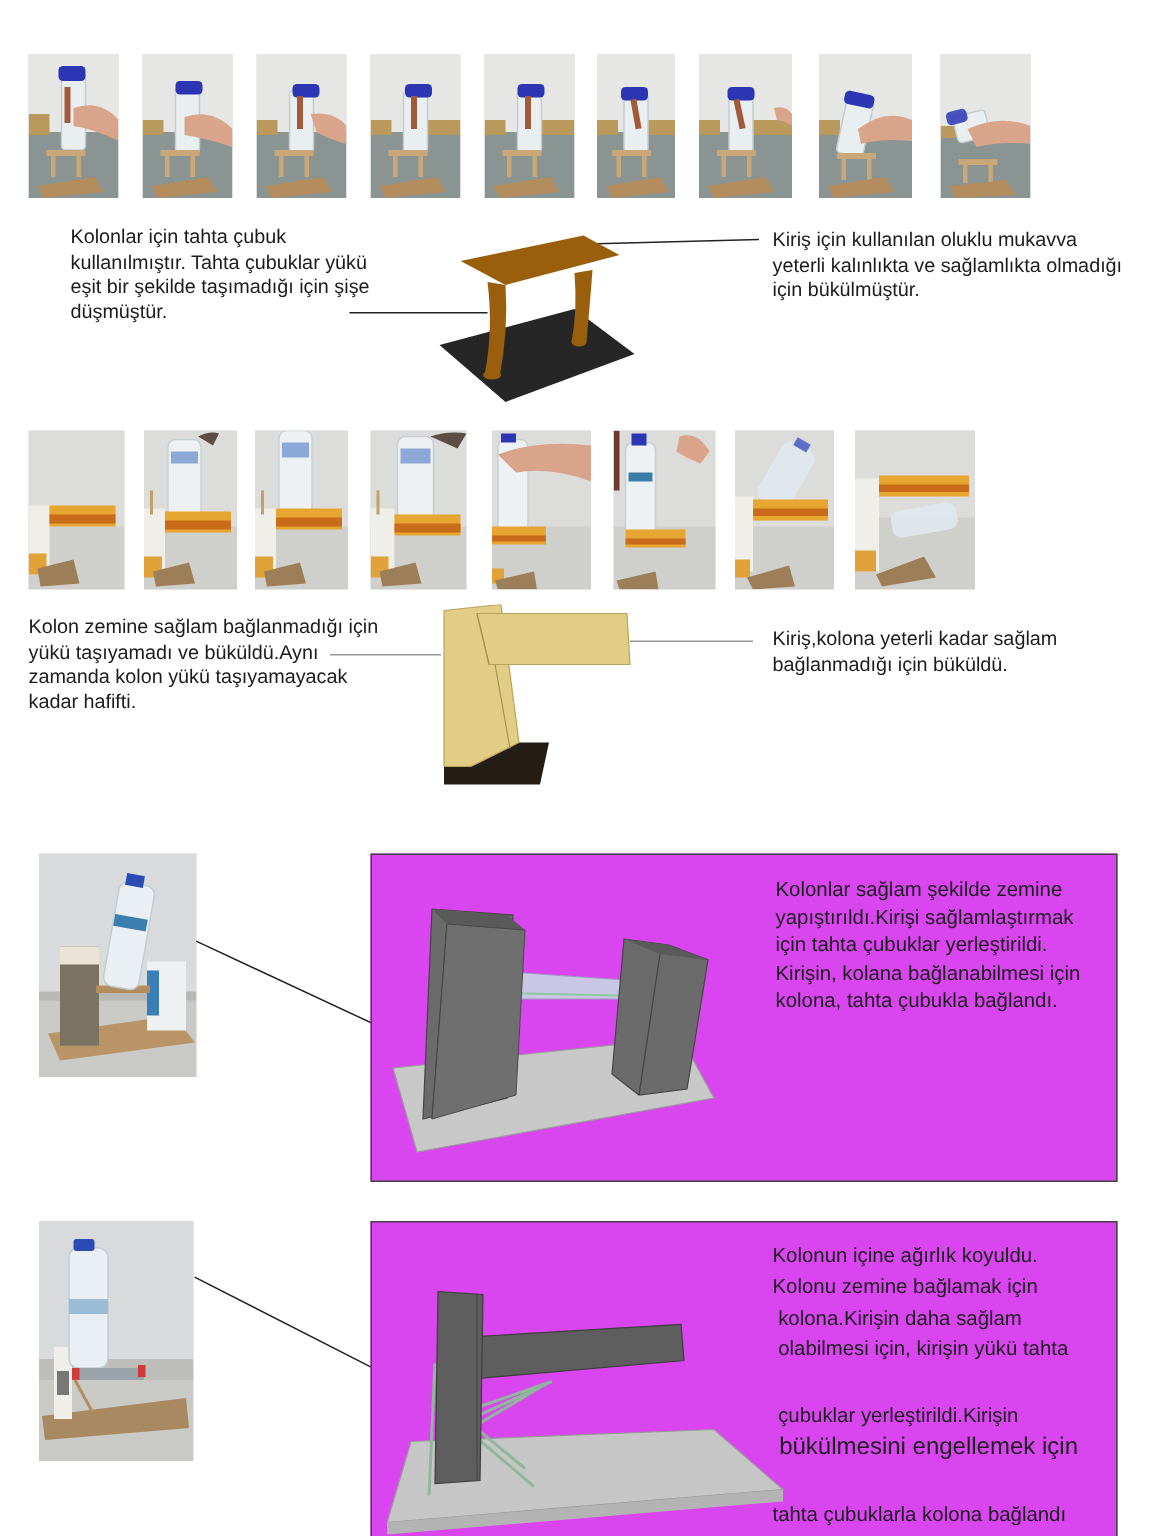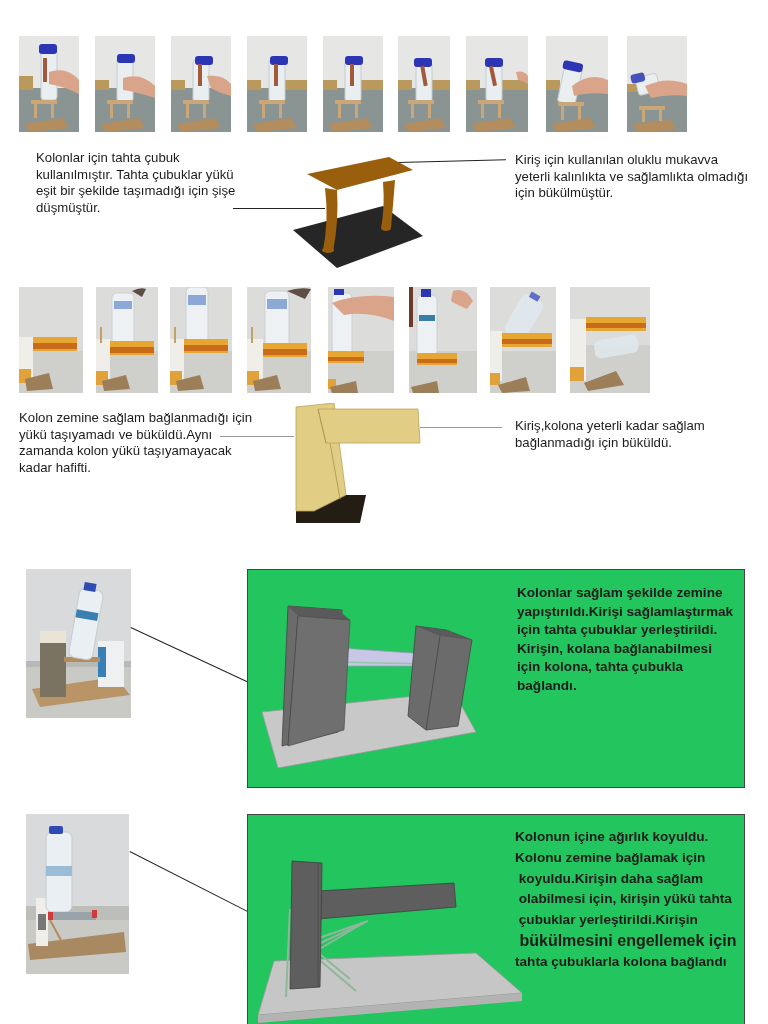--- a/index.html
+++ b/index.html
@@ -2,21 +2,21 @@
 <html><head>
 <meta charset="utf-8">
 <style>
   html, body { margin:0; padding:0; background:#ffffff; }
   body { width:768px; height:1024px; position:relative; overflow:hidden;
          font-family:"Liberation Sans", "DejaVu Sans", sans-serif; color:#1a1a1a; }
   .abs { position:absolute; }
   .photo { position:absolute; overflow:hidden; background:#d8d8d6; }
   .caption { position:absolute; font-size:13.2px; line-height:16.5px; color:#1c1c1c; }
   .line { position:absolute; height:0; border-top:1px solid #222; transform-origin:0 0; }
-  .box { position:absolute; border:1.5px solid #444; background:#22c55e;font-weight:bold; }
+  .box { position:absolute; border:1.5px solid #444; background:#d946ef; }
   svg { display:block; }
 </style>
 </head>
 <body>
 
 <div>
 
   <div class="photo" style="left:19px;top:36px;width:60px;height:96px;">
     <svg width="60" height="96" viewBox="0 0 60 96">
       <rect width="60" height="96" fill="#e6e6e4"></rect>
@@ -149,21 +149,21 @@
         </g>
       <path d="M18 50 Q40 40 60 48 L60 60 Q40 58 24 62Z" fill="#d9a48a"></path>
       <rect x="12" y="70" width="26" height="4" fill="#caa778"></rect>
         <rect x="15" y="72" width="3" height="14" fill="#caa778"></rect>
         <rect x="32" y="72" width="3" height="14" fill="#caa778"></rect>
       <polygon points="6,88 44,84 50,94 10,96" fill="#b48d5e"></polygon>
     </svg>
   </div>
 </div>
 
-<div class="caption" style="left:36px;top:150px;width:212px;">Kolonlar için tahta çubuk kullanılmıştır. Tahta çubuklar yükü eşit bir şekilde taşımadığı için şişe düşmüştür.</div>
+<div class="caption" style="left:47px;top:150px;width:212px;">Kolonlar için tahta çubuk kullanılmıştır. Tahta çubuklar yükü eşit bir şekilde taşımadığı için şişe düşmüştür.</div>
 <div class="caption" style="left:515px;top:152px;width:240px;">Kiriş için kullanılan oluklu mukavva yeterli kalınlıkta ve  sağlamlıkta olmadığı için bükülmüştür.</div>
 
 <div class="line" style="left:233px;top:208px;width:92px;"></div>
 <div class="line" style="left:398px;top:162px;width:108px;transform:rotate(-1.5deg);"></div>
 
 <div class="abs" style="left:285px;top:150px;width:150px;height:125px;">
   <svg width="150" height="125" viewBox="0 0 150 125">
     <polygon points="8,80 98,56 138,86 52,118" fill="#262626"></polygon>
     <path d="M40 38 Q44 70 38 100 L48 102 Q54 70 52 40Z" fill="#9a5f0c"></path>
     <path d="M98 32 Q100 58 96 78 L106 78 Q108 56 110 30Z" fill="#9a5f0c"></path>
@@ -377,19 +377,19 @@
 
       <polygon points="68,52 204,44 206,68 68,80" fill="#5e5e5e" stroke="#3f3f3f" stroke-width="0.8"></polygon>
 
       <polygon points="42,22 72,24 70,148 40,150" fill="#5e5e5e" stroke="#3f3f3f" stroke-width="0.8"></polygon>
       <line x1="68" y1="24" x2="68" y2="148" stroke="#444" stroke-width="0.6"></line>
     </svg>
   </div>
   <div class="abs" style="left:267px;top:12px;width:230px;">
     <div class="caption" style="position:static;font-size:13.6px;line-height:20.8px;white-space:pre;">Kolonun içine ağırlık koyuldu.</div>
     <div class="caption" style="position:static;font-size:13.6px;line-height:20.8px;white-space:pre;">Kolonu zemine bağlamak için</div>
-    <div class="caption" style="position:static;font-size:13.6px;line-height:20.8px;white-space:pre;"> koyuldu.Kirişin daha sağlam</div>
+    <div class="caption" style="position:static;font-size:13.6px;line-height:20.8px;white-space:pre;"> kolona.Kirişin daha sağlam</div>
     <div class="caption" style="position:static;font-size:13.6px;line-height:20.8px;white-space:pre;"> olabilmesi için, kirişin yükü tahta</div>
-    <div class="caption" style="position:static;font-size:13.6px;line-height:20.8px;white-space:pre;"> çubuklar yerleştirildi.Kirişin</div>
+    <div class="caption" style="position:static;font-size:13.6px;line-height:20.8px;white-space:pre;margin-top:24px;"> çubuklar yerleştirildi.Kirişin</div>
     <div class="caption" style="position:static;font-size:16px;line-height:20.8px;white-space:pre;"> bükülmesini engellemek için</div>
-    <div class="caption" style="position:static;font-size:13.6px;line-height:20.8px;white-space:pre;">tahta çubuklarla kolona bağlandı</div>
+    <div class="caption" style="position:static;font-size:13.6px;line-height:20.8px;white-space:pre;margin-top:24px;">tahta çubuklarla kolona bağlandı</div>
   </div>
 </div>
 
 </body></html>

